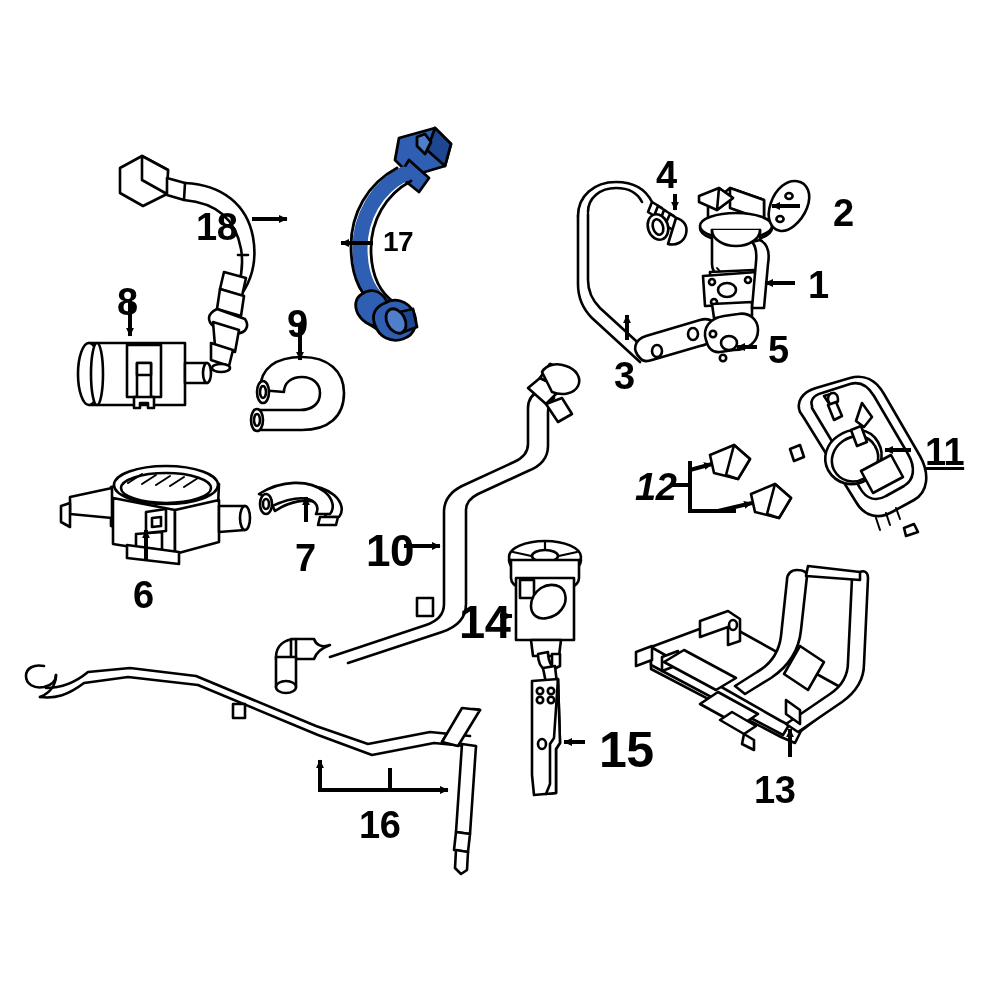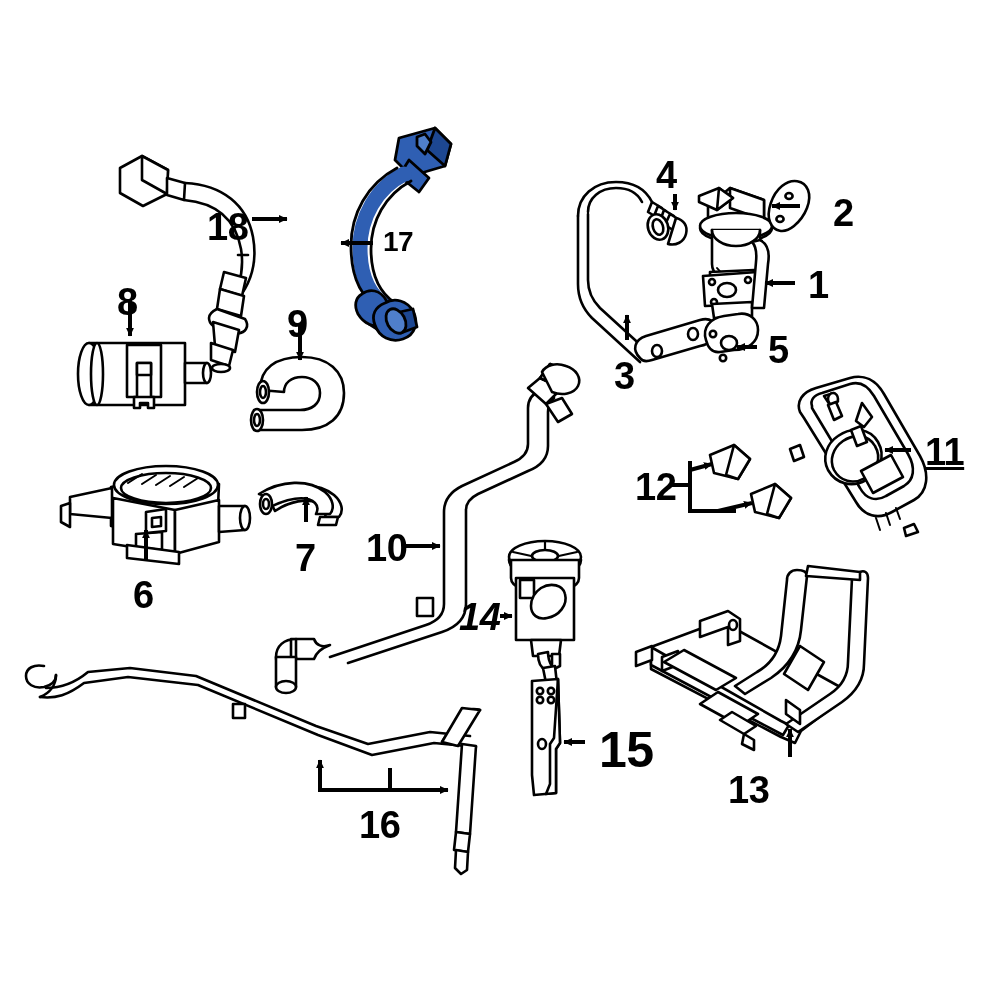--- a/index.html
+++ b/index.html
@@ -328,23 +328,23 @@
 
   <div class="callout" style="left:808px;top:266px;font-size:38px;">1</div>
   <div class="callout" style="left:833px;top:194px;font-size:38px;">2</div>
   <div class="callout" style="left:614px;top:357px;font-size:38px;">3</div>
   <div class="callout" style="left:656px;top:156px;font-size:38px;">4</div>
   <div class="callout" style="left:768px;top:331px;font-size:38px;">5</div>
   <div class="callout" style="left:133px;top:576px;font-size:38px;">6</div>
   <div class="callout" style="left:295px;top:539px;font-size:38px;">7</div>
   <div class="callout" style="left:117px;top:283px;font-size:38px;">8</div>
   <div class="callout" style="left:287px;top:305px;font-size:38px;">9</div>
-  <div class="callout" style="left:366px;top:529px;font-size:38px;">10</div>
+  <div class="callout" style="left:366px;top:529px;font-size:44px;">10</div>
   <div class="callout" style="left:925px;top:433px;font-size:38px;text-decoration:underline;">11</div>
-  <div class="callout" style="left:635px;top:468px;font-size:38px;">12</div>
-  <div class="callout" style="left:728px;top:771px;font-size:38px;">13</div>
-  <div class="callout" style="left:459px;top:598px;font-size:38px;font-style:italic;">14</div>
+  <div class="callout" style="left:635px;top:468px;font-size:38px;font-style:italic;">12</div>
+  <div class="callout" style="left:754px;top:771px;font-size:38px;">13</div>
+  <div class="callout" style="left:459px;top:598px;font-size:47px;">14</div>
   <div class="callout" style="left:599px;top:725px;font-size:50px;text-align:center;">15</div>
   <div class="callout" style="left:359px;top:806px;font-size:38px;">16</div>
   <div class="callout" style="left:383px;top:228px;font-size:28px;">17</div>
-  <div class="callout" style="left:196px;top:208px;font-size:38px;margin-left:11px;">18</div>
+  <div class="callout" style="left:196px;top:208px;font-size:38px;">18</div>
 
 </div>
 
 </body></html>

